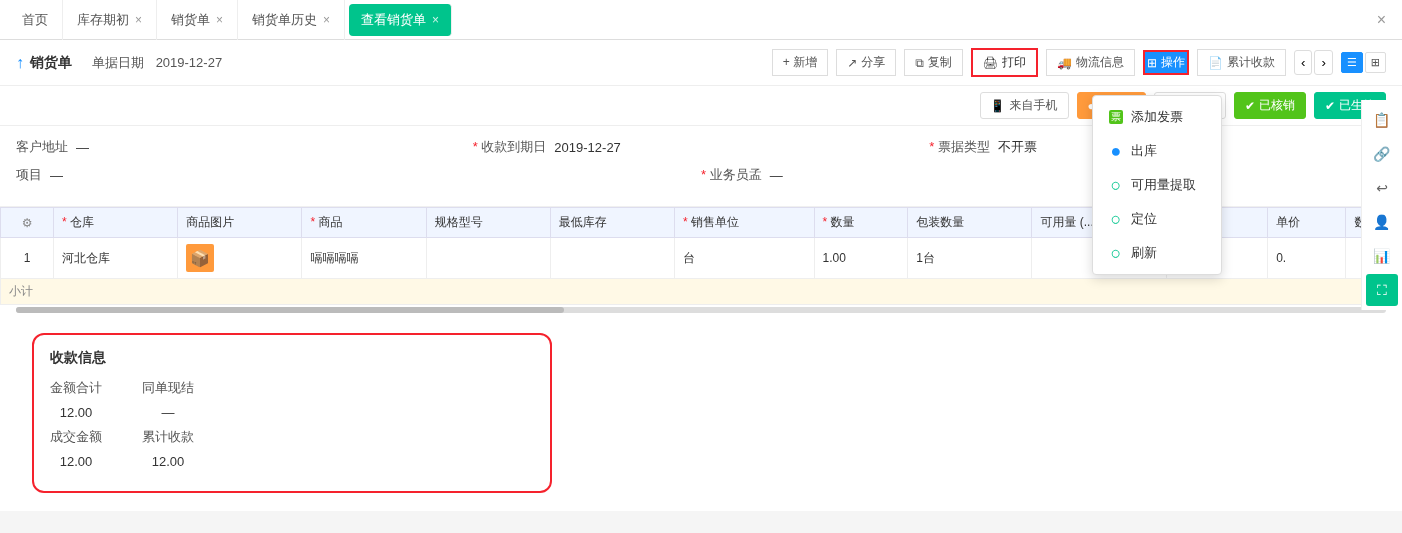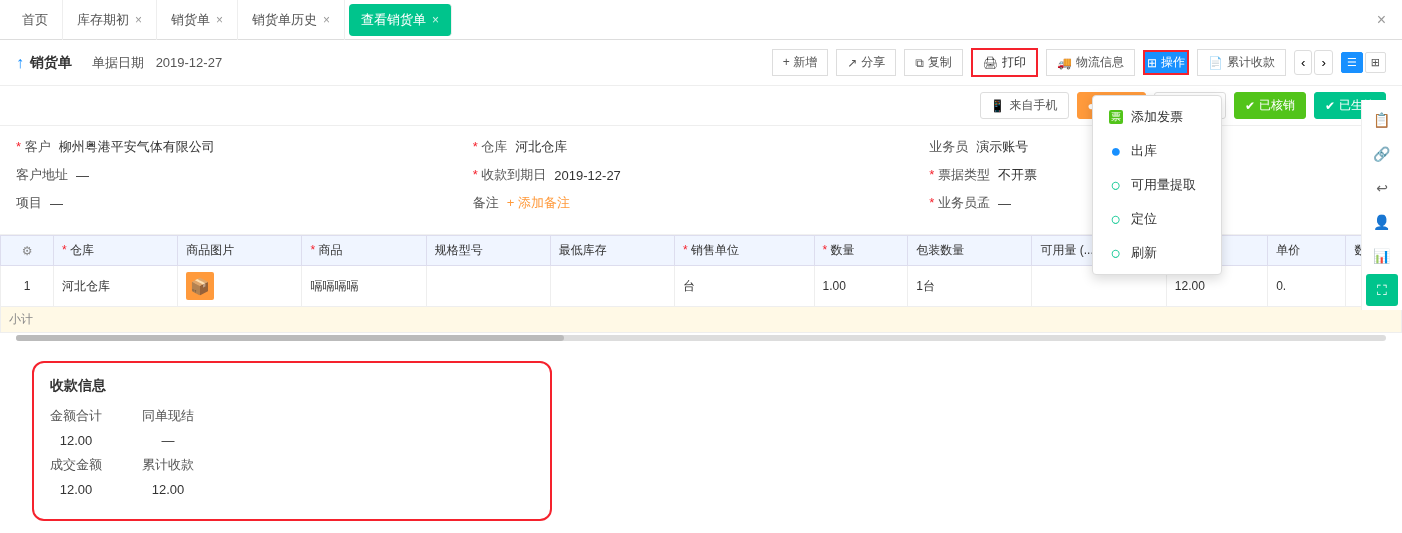--- a/index.html
+++ b/index.html
@@ -270,54 +270,36 @@
       </button>
       <button class="status-btn teal" style="background:#00c48c;color:#fff;border-color:#00c48c;">
         <span>✔</span>
         <span>已生效</span>
       </button>
     </div>
 
     <div class="form-section">
       <div class="form-row">
         <div class="form-field" style="flex:2;">
-          <span class="form-label required">客户</span>
-          <span class="form-value">柳州粤港平安气体有限公司</span>
-        </div>
-        <div class="form-field" style="flex:2;">
-          <span class="form-label required">仓库</span>
-          <span class="form-value">河北仓库</span>
-        </div>
-        <div class="form-field" style="flex:2;">
-          <span class="form-label">业务员</span>
-          <span class="form-value">演示账号</span>
-        </div>
-      </div>
-      <div class="form-row">
-        <div class="form-field" style="flex:2;">
           <span class="form-label">客户地址</span>
           <span class="form-value">—</span>
         </div>
         <div class="form-field" style="flex:2;">
           <span class="form-label required">收款到期日</span>
           <span class="form-value">2019-12-27</span>
         </div>
         <div class="form-field" style="flex:2;">
           <span class="form-label required">票据类型</span>
           <span class="form-value">不开票</span>
         </div>
       </div>
       <div class="form-row">
         <div class="form-field" style="flex:2;">
           <span class="form-label">项目</span>
           <span class="form-value">—</span>
-        </div>
-        <div class="form-field" style="flex:2;">
-          <span class="form-label">备注</span>
-          <span class="form-value" style="color:#ff9a3c;cursor:pointer;">+ 添加备注</span>
         </div>
         <div class="form-field" style="flex:2;">
           <span class="form-label required">业务员孟</span>
           <span class="form-value">—</span>
         </div>
       </div>
     </div>
 
     <div class="table-section">
       <div class="table-wrapper">

